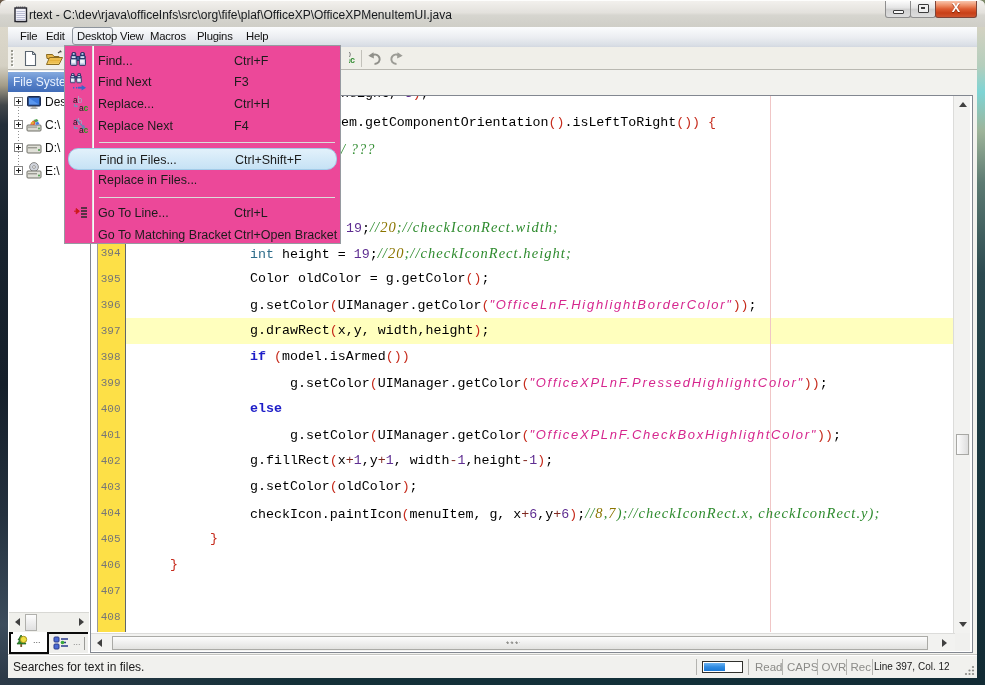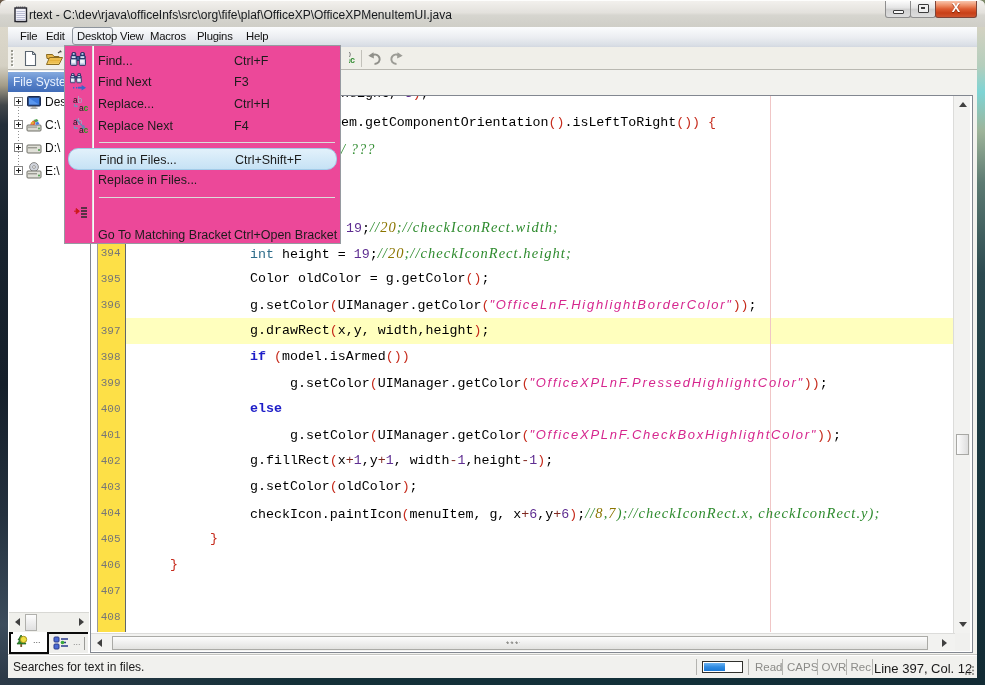--- a/index.html
+++ b/index.html
@@ -241,21 +241,21 @@
       </div>
    <div class="stsep" style="left:740px;"></div>
    <span class="stgray" style="left:747px;">Read</span>
    <div class="stsep" style="left:773.5px;"></div>
    <span class="stgray" style="left:779px;">CAPS</span>
    <div class="stsep" style="left:809px;"></div>
    <span class="stgray" style="left:813.5px;">OVR</span>
    <div class="stsep" style="left:838px;"></div>
    <span class="stgray" style="left:842.5px;">Rec</span>
    <div class="stsep" style="left:863.5px;"></div>
-   <span style="position:absolute;left:866px;top:4.5px;font-size:13px;">Line 397, Col. 12</span>
+   <span style="position:absolute;left:866px;top:4.5px;font-size:10px;">Line 397, Col. 12</span>
    <svg class="abs" style="left:956px;top:9px" width="11" height="11" viewBox="0 0 11 11">
      <g fill="#8a8a86">
           <circle cx="9" cy="2" r="1.1"></circle>
           <circle cx="9" cy="5.5" r="1.1"></circle>
           <circle cx="9" cy="9" r="1.1"></circle>
           <circle cx="5.5" cy="5.5" r="1.1"></circle>
           <circle cx="5.5" cy="9" r="1.1"></circle>
           <circle cx="2" cy="9" r="1.1"></circle>
         </g>
    </svg>
@@ -281,20 +281,24 @@
       </div>
    <div class="msep" style="top:95.5px;"></div>
    <div class="mi" style="top:101.6px;background:linear-gradient(#e2f1fb,#c6e2f5);border:1px solid #a2cbe8;border-radius:10px;box-sizing:border-box;">
         <span class="lbl">Find in Files...</span>
         <span class="sc">Ctrl+Shift+F</span>
       </div>
    <div class="mi" style="top:123.4px;">
         <span class="lbl">Replace in Files...</span>
       </div>
    <div class="msep" style="top:150.5px;"></div>
+   <div class="mi" style="top:156px;">
+        <span class="lbl">Go To Line...</span>
+        <span class="sc">Ctrl+L</span>
+      </div>
    <div class="mi" style="top:177.8px;">
         <span class="lbl">Go To Matching Bracket</span>
         <span class="sc">Ctrl+Open Bracket</span>
       </div>
    <svg class="abs" style="left:5px;top:6px" width="16" height="14" viewBox="0 0 16 14">
      <rect x="6.4" y="4.4" width="3.2" height="4" fill="#44599a" stroke="#1c2c5c" stroke-width="0.8"></rect>
      <g>
       <rect x="2" y="0.6" width="3.7" height="3.6" rx="0.9" fill="#44599a" stroke="#1c2c5c" stroke-width="0.9"></rect>
       <rect x="2.9" y="1.3" width="1.6" height="1.2" fill="#eef2fa"></rect>
       <rect x="1" y="3.7" width="5.6" height="3.4" rx="0.8" fill="#5a74ae" stroke="#1c2c5c" stroke-width="0.9"></rect>

